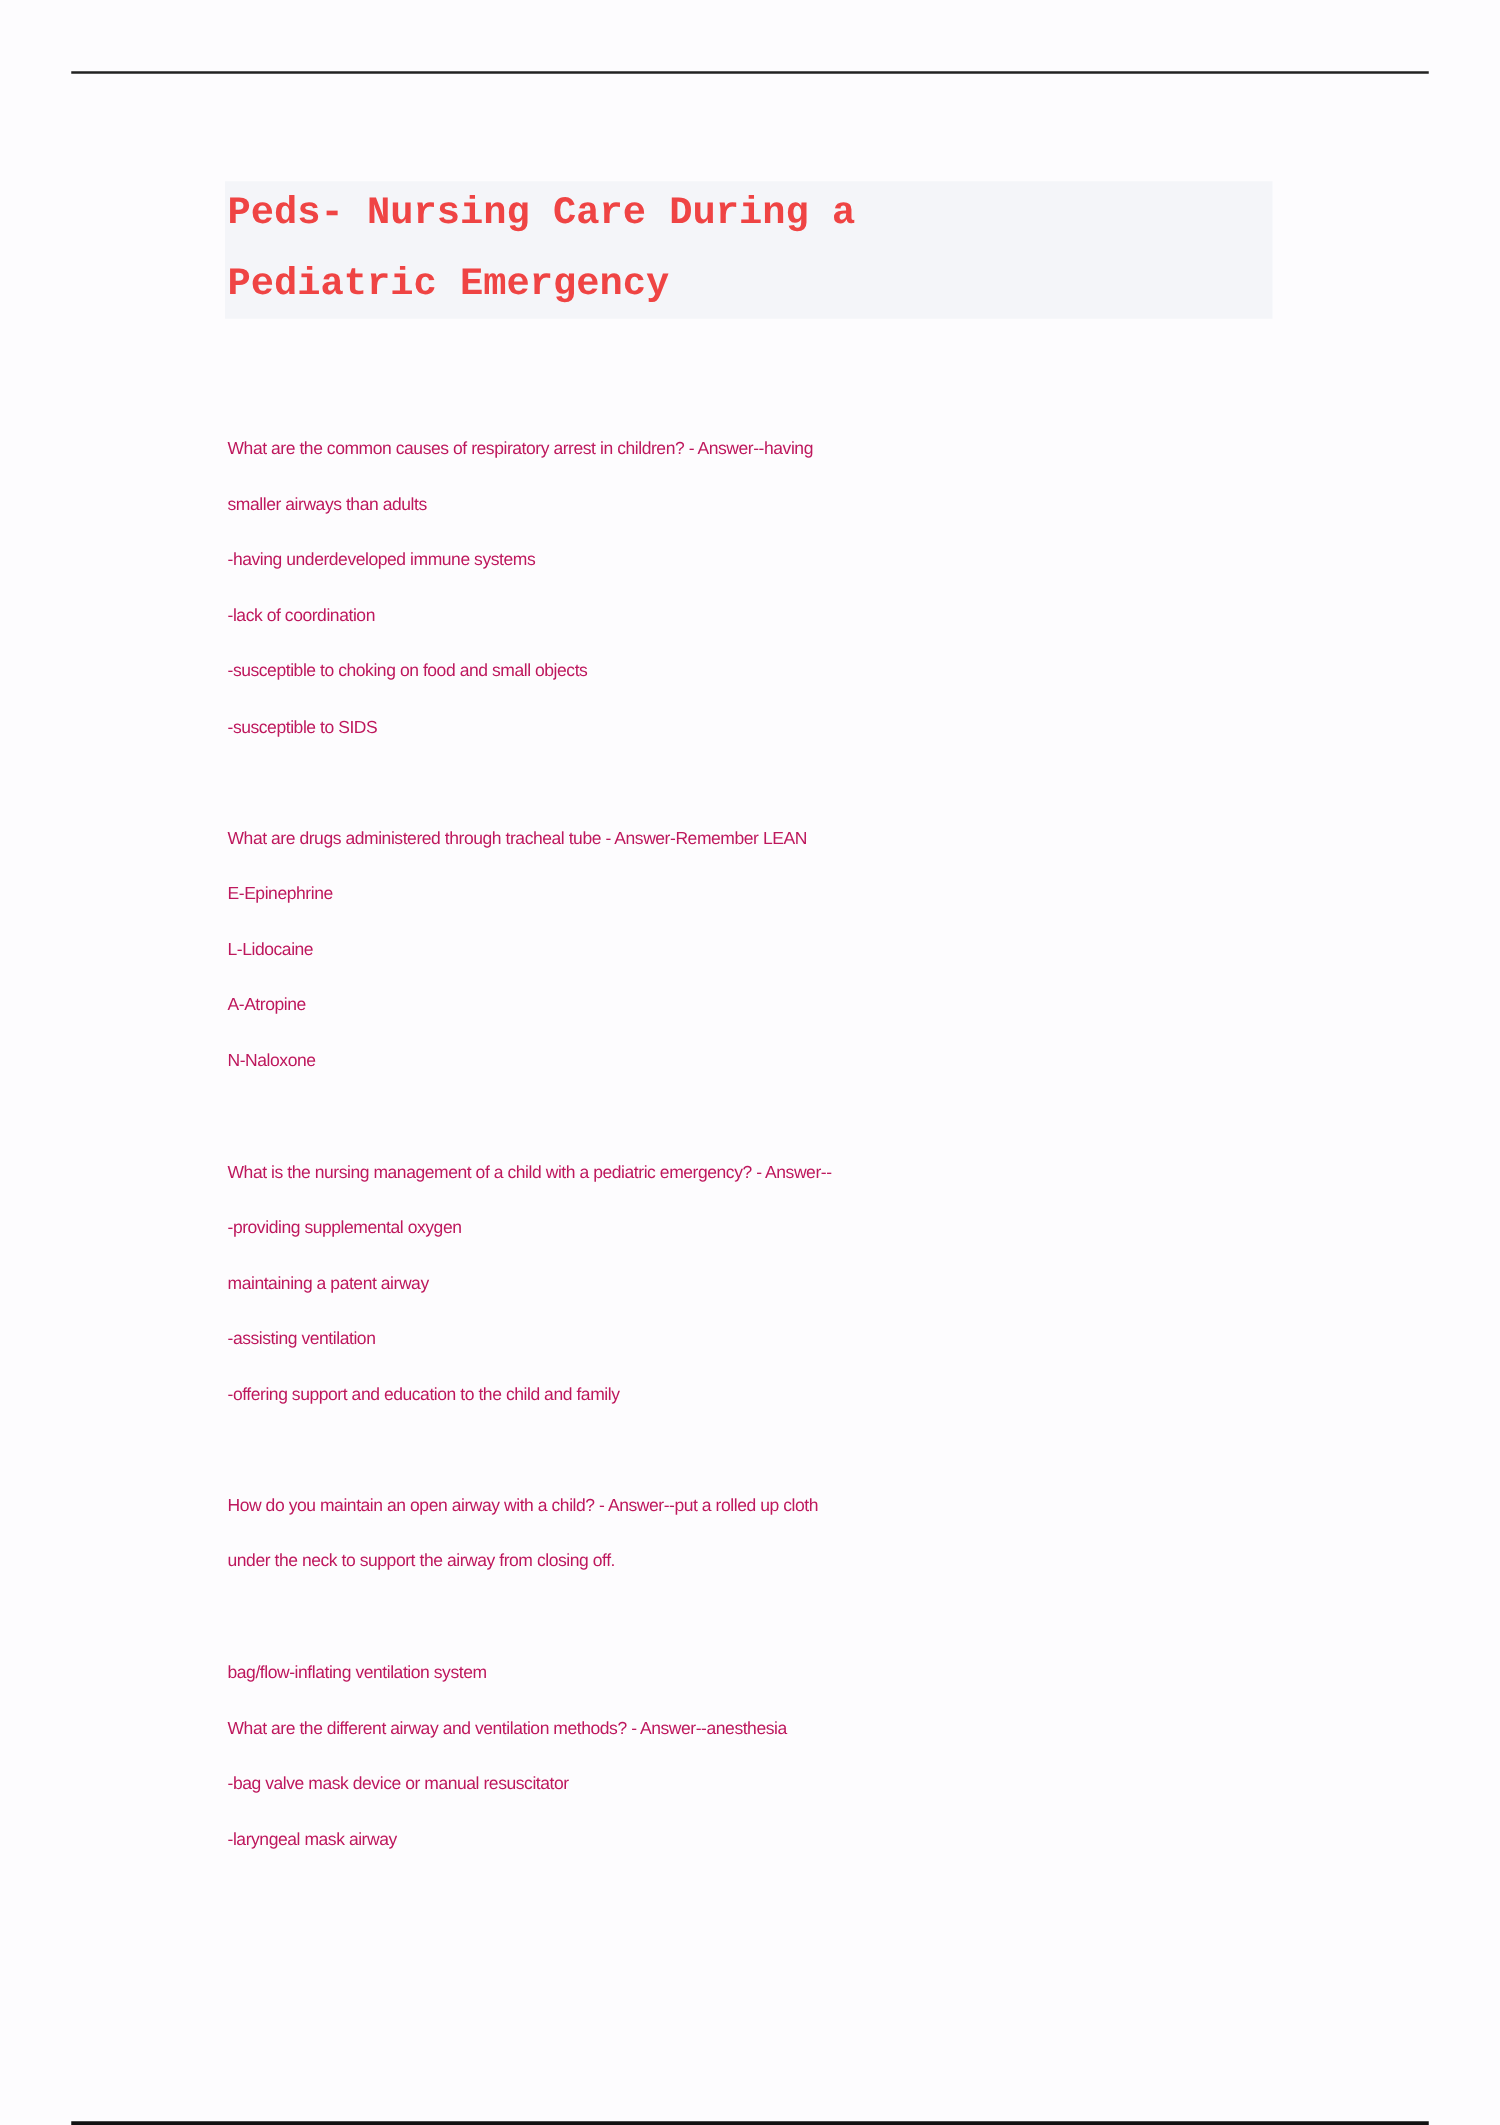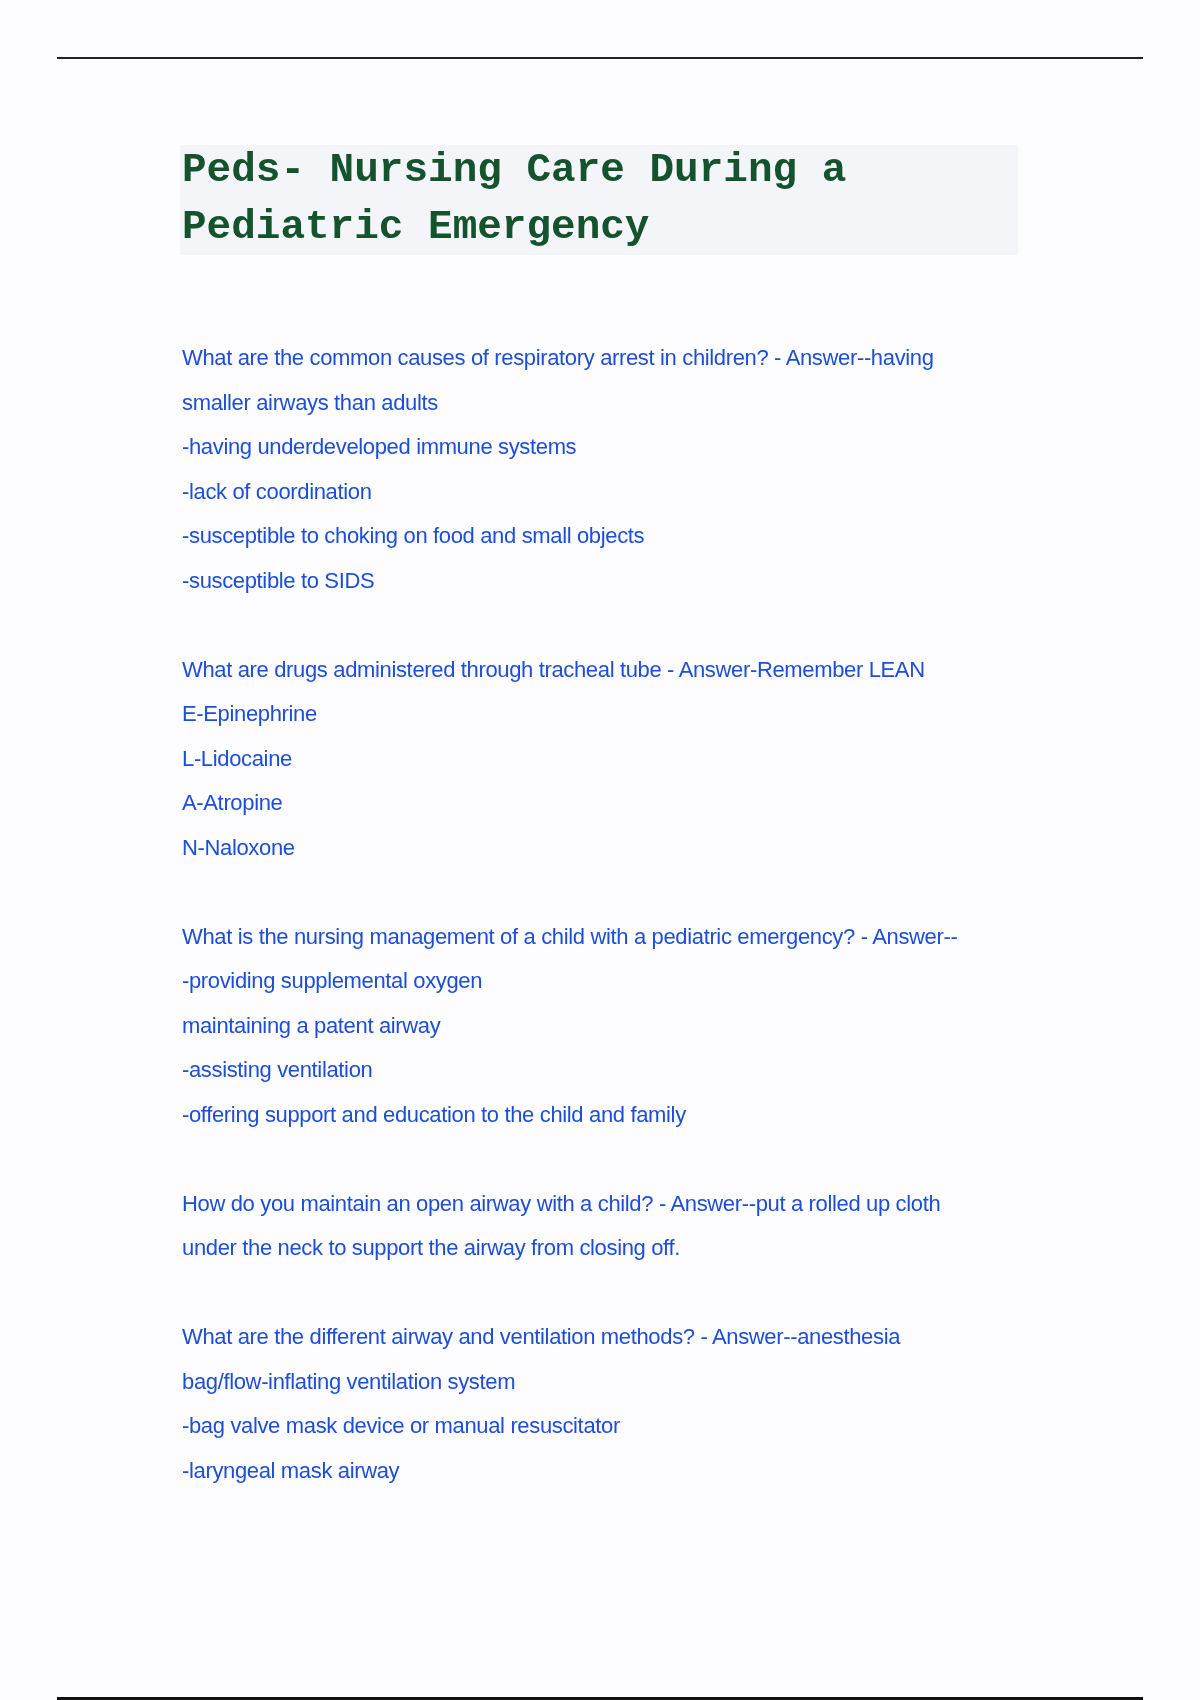--- a/index.html
+++ b/index.html
@@ -32,33 +32,33 @@
       background: #f4f5f9;
     }
     .title {
       position: absolute;
       left: 182px;
       top: 142px;
       width: 836px;
       margin: 0;
       font-family: "Liberation Mono", "DejaVu Sans Mono", monospace;
       font-weight: bold;
-      font-size: 41px;
+      font-size: 31px;
       line-height: 57px;
-      color: #14532d;
+      color: #ef4444;
       letter-spacing: 0px;
     }
     .content {
       position: absolute;
       left: 182px;
       top: 336px;
       width: 840px;
       font-family: "Liberation Sans", "DejaVu Sans", sans-serif;
-      font-size: 22px;
-      color: #1d4ed8;
+      font-size: 14px;
+      color: #be185d;
     }
     .qa {
       margin: 0 0 44.5px 0;
     }
     .line {
       display: block;
       height: 44.5px;
       line-height: 44.5px;
       white-space: nowrap;
       letter-spacing: -0.35px;
@@ -100,20 +100,20 @@
     <span class="line">-assisting ventilation</span>
     <span class="line">-offering support and education to the child and family</span>
   </div>
 
   <div class="qa">
     <span class="line">How do you maintain an open airway with a child? - Answer--put a rolled up cloth</span>
     <span class="line">under the neck to support the airway from closing off.</span>
   </div>
 
   <div class="qa">
+    <span class="line">bag/flow-inflating ventilation system</span>
     <span class="line">What are the different airway and ventilation methods? - Answer--anesthesia</span>
-    <span class="line">bag/flow-inflating ventilation system</span>
     <span class="line">-bag valve mask device or manual resuscitator</span>
     <span class="line">-laryngeal mask airway</span>
   </div>
 </div>
 
 <div class="rule bottom"></div>
 
 </body></html>

